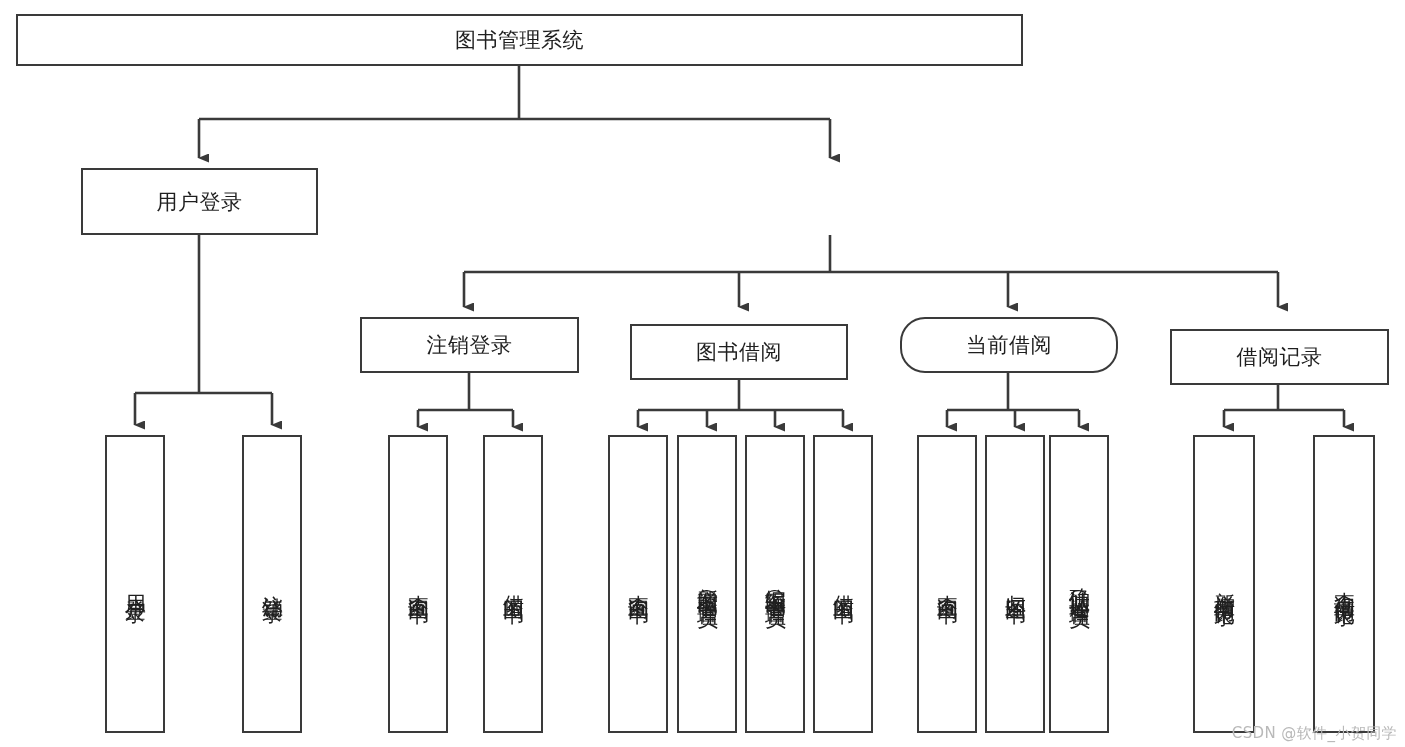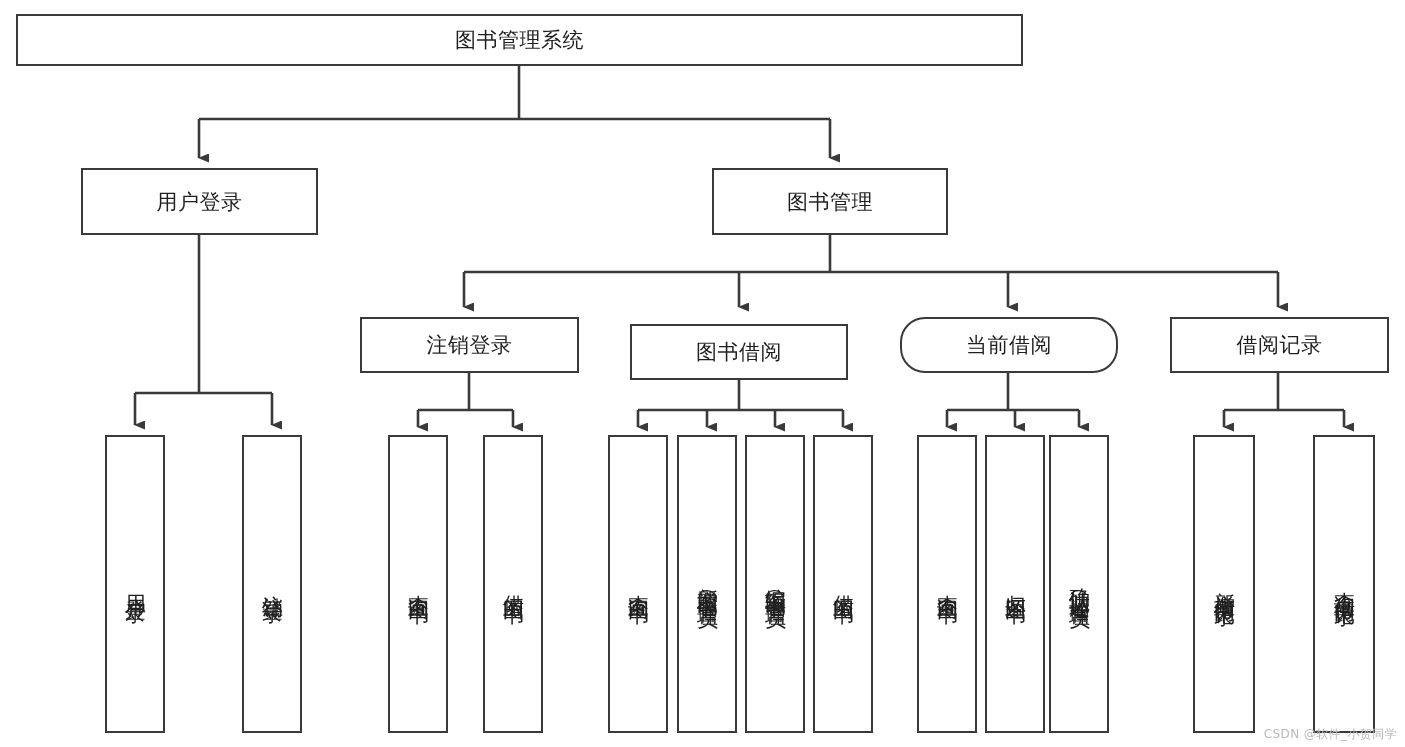--- a/index.html
+++ b/index.html
@@ -53,21 +53,21 @@
     display: block;
   }
   .h-label {
     white-space: nowrap;
     display: block;
   }
   #watermark {
     position: absolute;
     right: 8px;
     bottom: 4px;
-    font-size: 12px;
+    font-size: 15px;
     color: #b9b9b9;
     letter-spacing: 0.4px;
     white-space: nowrap;
     user-select: none;
   }
 </style>
 </head>
 <body>
 
 <div id="diagram-root">
@@ -122,34 +122,31 @@
     </g>
   </svg>
 
   <div class="node h-node" style="left:16px; top:14px; width:1007px; height:52px;">
     <span class="h-label">图书管理系统</span>
   </div>
 
   <div class="node h-node" style="left:81px; top:168px; width:237px; height:67px;">
     <span class="h-label">用户登录</span>
   </div>
-  <div class="node h-node" style="left:712px; top:168px; width:236px; height:67px;">
-    <span class="h-label">图书管理</span>
-  </div>
 
   <div class="node h-node" style="left:360px; top:317px; width:219px; height:56px;">
     <span class="h-label">注销登录</span>
   </div>
   <div class="node h-node" style="left:630px; top:324px; width:218px; height:56px;">
     <span class="h-label">图书借阅</span>
   </div>
   <div class="node h-node" style="left:900px; top:317px; width:218px; height:56px;border-radius:25px;">
     <span class="h-label">当前借阅</span>
   </div>
-  <div class="node h-node" style="left:1170px; top:317px; width:219px; height:56px;">
+  <div class="node h-node" style="left:1170px; top:329px; width:219px; height:56px;">
     <span class="h-label">借阅记录</span>
   </div>
 
   <div class="node v-node" style="left:105px; top:435px; width:60px; height:298px;">
     <span class="v-label">用户登录</span>
   </div>
   <div class="node v-node" style="left:242px; top:435px; width:60px; height:298px;">
     <span class="v-label">注销登录</span>
   </div>
 

